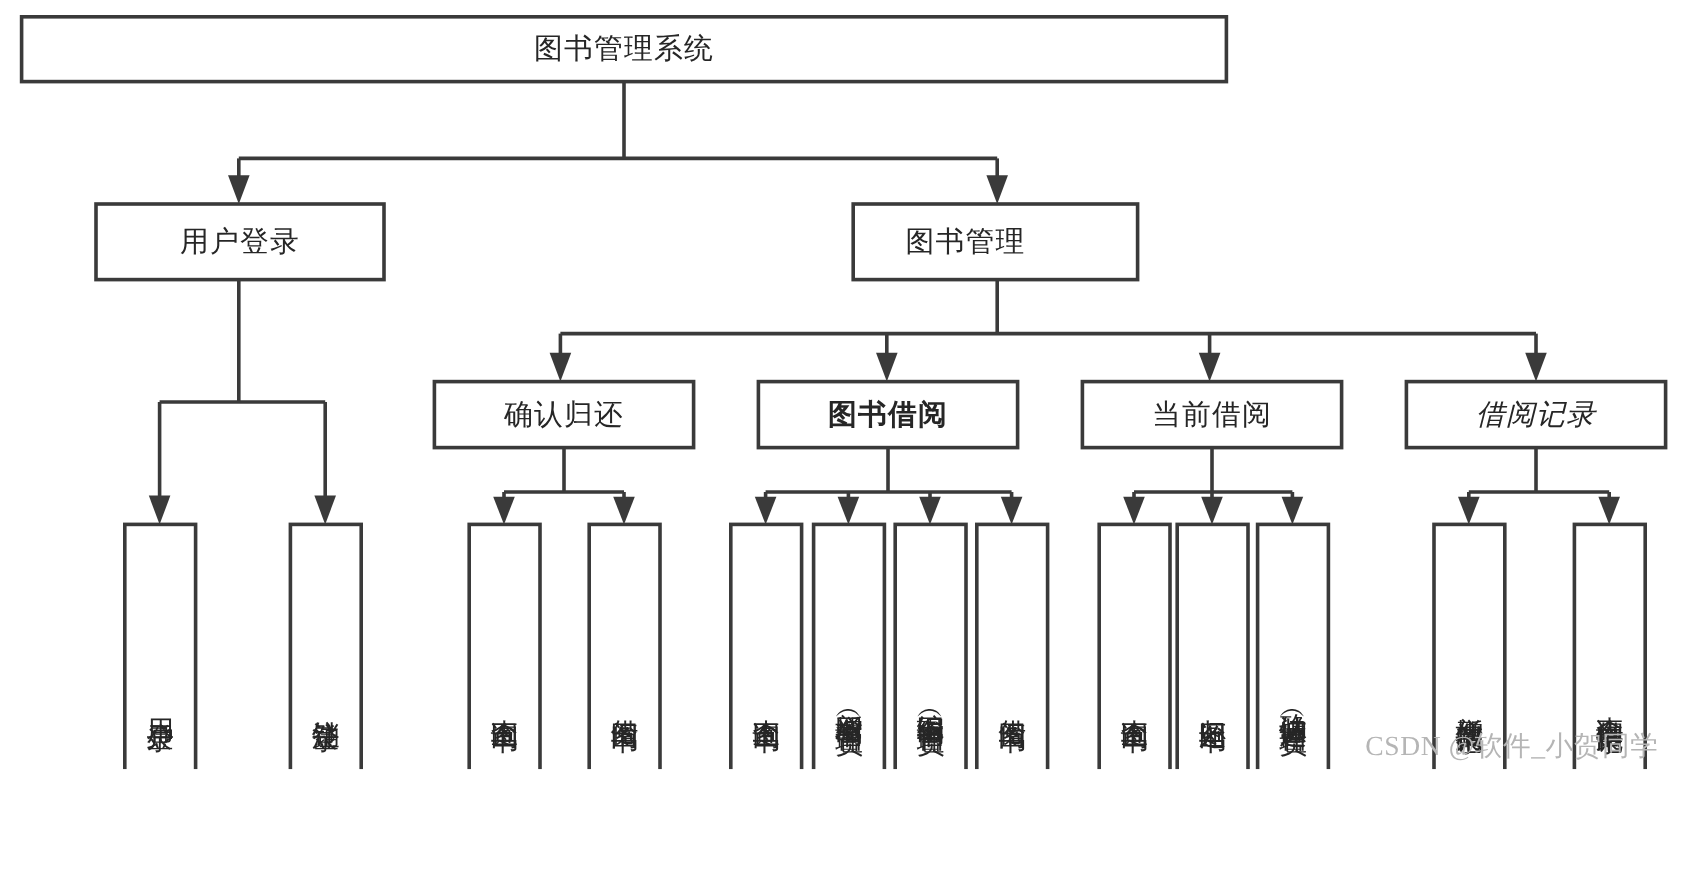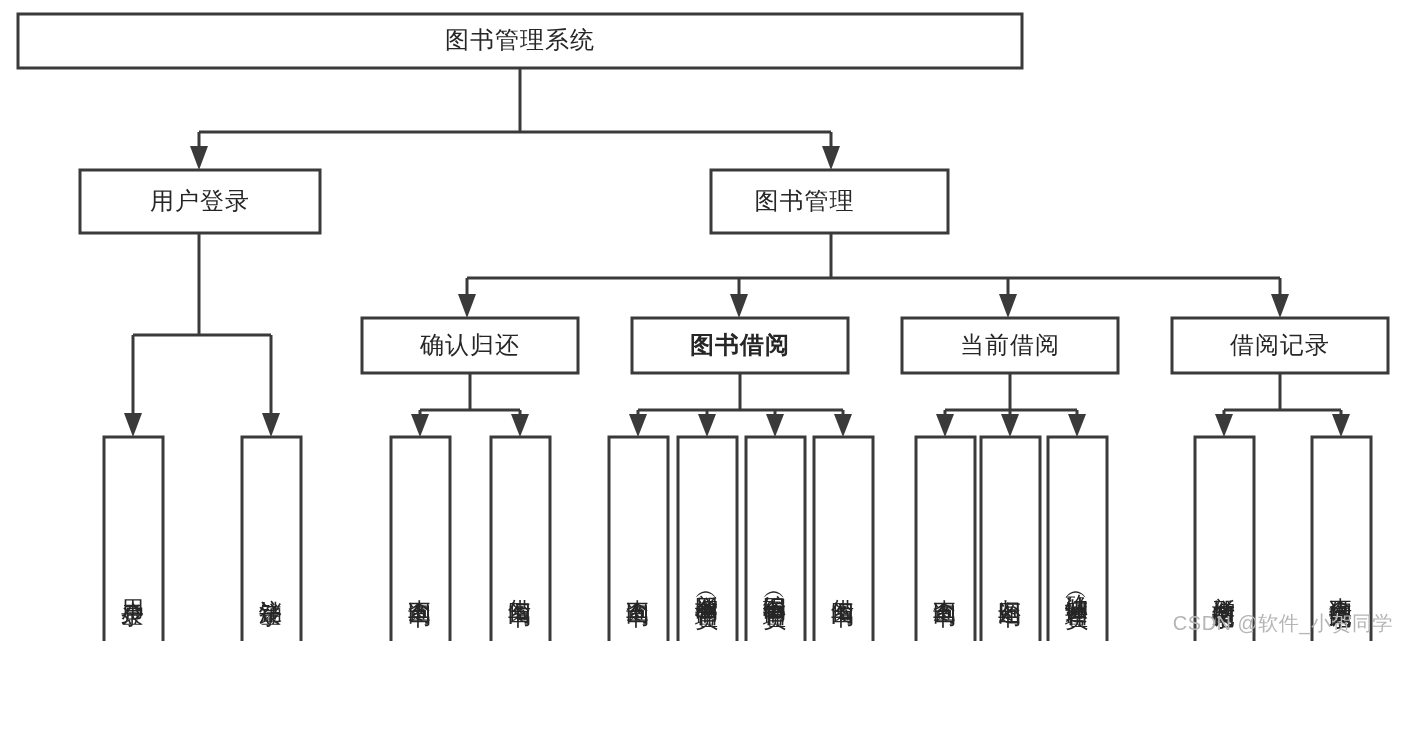--- a/index.html
+++ b/index.html
@@ -67,27 +67,27 @@
     color: #262626;
     font-size: 23px;
     letter-spacing: 2px;
     writing-mode: vertical-rl;
     text-orientation: upright;
     pointer-events: none;
     font-family: "DejaVu Sans", "Liberation Sans", sans-serif;
   }
   .watermark {
     position: absolute;
-    right: 12px;
+    right: 23px;
     bottom: 4px;
     color: #b5b5b5;
-    font-size: 20px;
+    font-size: 23px;
     letter-spacing: 0.5px;
     white-space: nowrap;
-    font-family: Liberation Sans, sans-serif;
+    font-family: Liberation Serif, serif;
   }
 </style>
 </head>
 <body>
 
 <div id="diagram-root">
 
   <svg id="flow-svg" viewBox="0 0 1405 747">
 
     <g>
@@ -193,21 +193,21 @@
   </svg>
 
   <div class="node-label" style="left:18px; top:14px; width:1004px; height:54px;">图书管理系统</div>
 
   <div class="node-label" style="left:80px; top:170px; width:240px; height:63px;">用户登录</div>
   <div class="node-label" style="left:686px; top:170px; width:237px; height:63px;">图书管理</div>
 
   <div class="node-label" style="left:362px; top:318px; width:216px; height:55px;">确认归还</div>
   <div class="node-label" style="left:632px; top:318px; width:216px; height:55px;font-weight:bold;">图书借阅</div>
   <div class="node-label" style="left:902px; top:318px; width:216px; height:55px;">当前借阅</div>
-  <div class="node-label" style="left:1172px; top:318px; width:216px; height:55px;">借阅记录</div>
+  <div class="node-label" style="left:1172px; top:318px; width:216px; height:55px;font-style:italic;">借阅记录</div>
 
   <div class="leaf-label" style="left:104px; top:437px; width:59px; height:296px;">用户登录</div>
   <div class="leaf-label" style="left:242px; top:437px; width:59px; height:296px;">注销登录</div>
 
   <div class="leaf-label" style="left:391px; top:437px; width:59px; height:296px;">查询图书</div>
   <div class="leaf-label" style="left:491px; top:437px; width:59px; height:296px;">借阅图书</div>
 
   <div class="leaf-label" style="left:609px; top:437px; width:59px; height:296px;">查询图书</div>
   <div class="leaf-label" style="left:678px; top:437px; width:59px; height:296px;">新增图书（管理员）</div>
   <div class="leaf-label" style="left:746px; top:437px; width:59px; height:296px;">编辑图书（管理员）</div>

